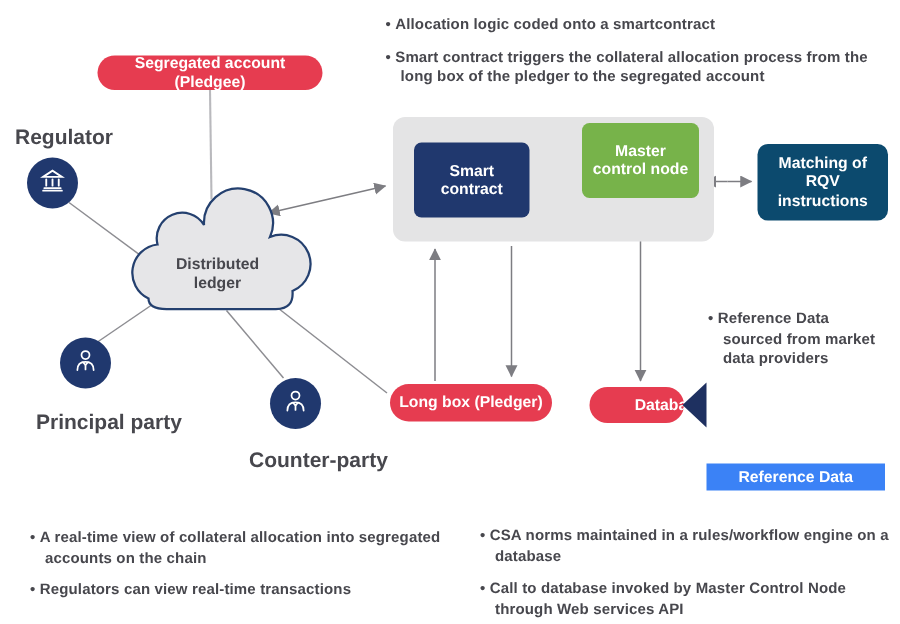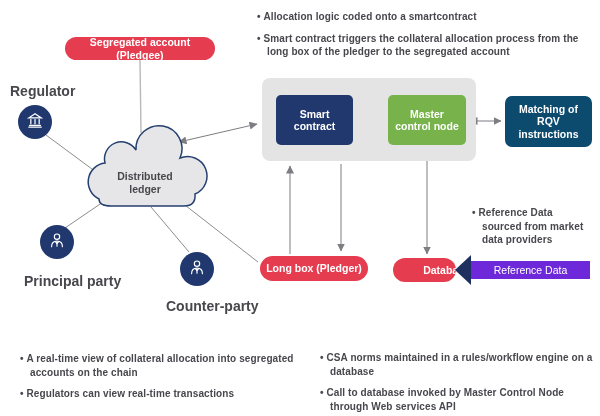--- a/index.html
+++ b/index.html
@@ -25,22 +25,22 @@
   .graybox{background:#e4e4e5;border-radius:8px;}
 
   .cloud-label{color:#47474d;font-size:10.5px;font-weight:600;line-height:13px;text-align:center;}
 
   .icon-circle{width:34px;height:34px;border-radius:50%;background:#20386e;
                display:flex;align-items:center;justify-content:center;}
 
   
   .ref-head{width:0;height:0;border-top:15px solid transparent;border-bottom:15px solid transparent;
             border-right:16px solid #1e3060;}
-  .ref-body{background:#6d28d9;color:#fff;font-weight:normal;font-size:10.5px;
-            display:flex;align-items:center;justify-content:center;}
+  .ref-body{background:#3b82f6;color:#fff;font-weight:bold;font-size:10.5px;
+            display:flex;align-items:center;justify-content:center;margin-top:48px;}
 </style>
 </head>
 <body>
 
 <div class="stage">
 
   <svg class="layer">
     <defs>
       <marker id="ah" markerWidth="9" markerHeight="9" refX="7.5" refY="4" orient="auto">
         <path d="M0,0 L8,4 L0,8 Z" fill="#7d7d82"></path>
@@ -114,21 +114,21 @@
         <line x1="12" y1="16" x2="12" y2="19.5"></line>
       </svg>
     </span>
   </div>
   <div class="abs lbl" style="left:166px;top:298px;">Counter-party</div>
 
   <div class="abs graybox" style="left:262px;top:78px;width:214px;height:83px;"></div>
 
   <div class="abs node navybox" style="left:276px;top:95px;width:77px;height:50px;padding:0 24px;">Smart contract</div>
 
-  <div class="abs node greenbox" style="left:388px;top:95px;width:78px;height:50px;padding:0 3px;">Master control node</div>
+  <div class="abs node greenbox" style="left:388px;top:82px;width:78px;height:50px;padding:0 3px;">Master control node</div>
 
   <div class="abs node redbox" style="left:505px;top:96px;width:87px;height:51px;padding:0 14px;">Matching of RQV instructions</div>
 
   <div class="abs node pill" style="left:260px;top:256px;width:108px;height:25px;">Long box (Pledger)</div>
 
   <div class="abs node pill" style="left:393px;top:258px;width:63px;height:24px;padding-left:44px;">Database</div>
 
   <div class="abs ref-head" style="left:455px;top:255px;"></div>
   <div class="abs ref-body" style="left:471px;top:261px;width:119px;height:18px;">Reference Data</div>
 

